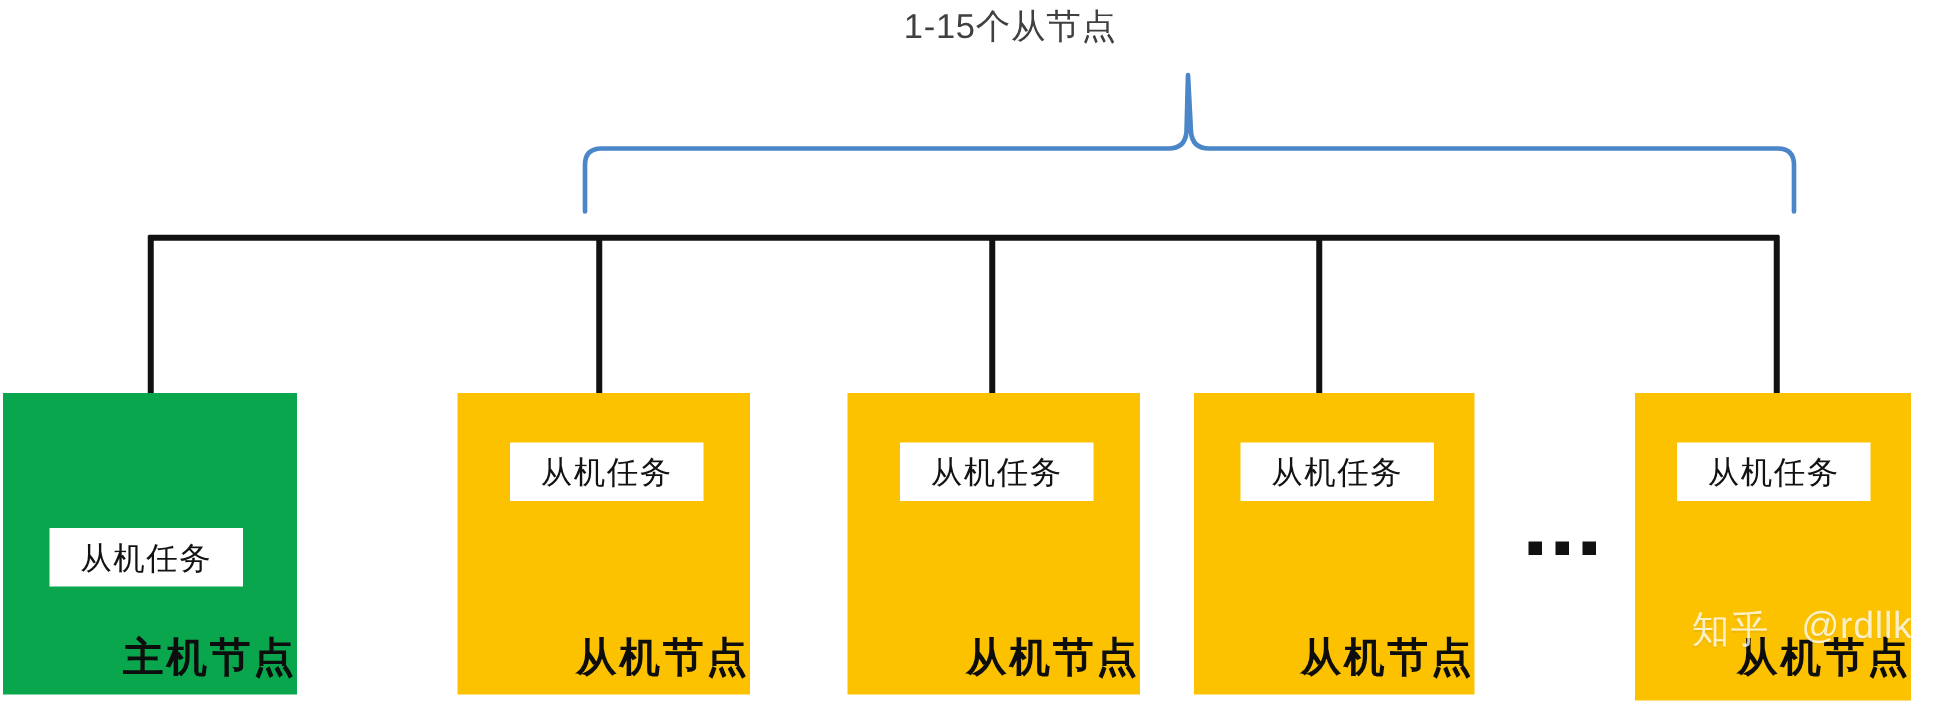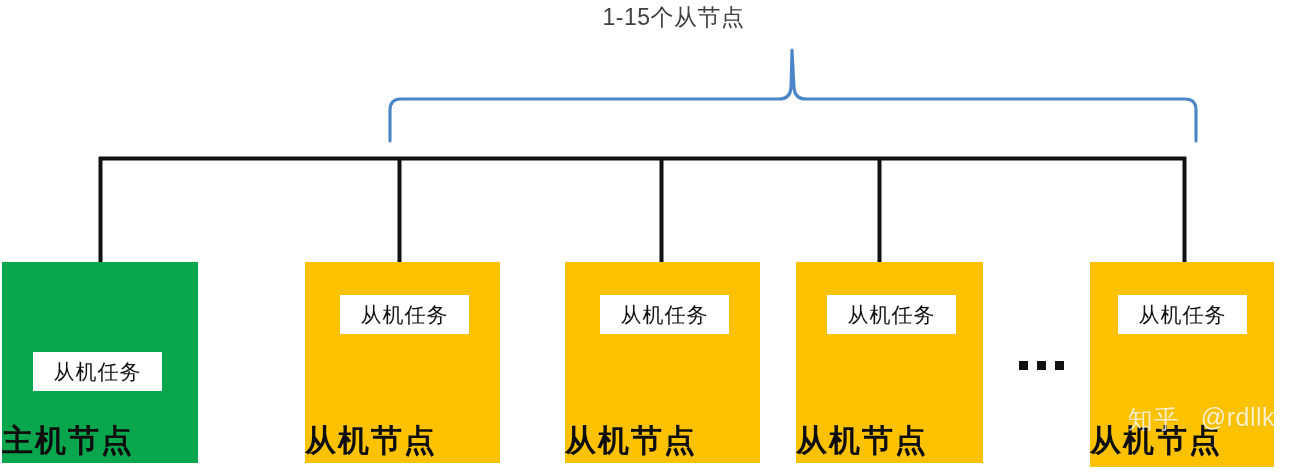--- a/index.html
+++ b/index.html
@@ -68,22 +68,22 @@
     font-size: 21px;
     color: #121212;
     letter-spacing: 1px;
     white-space: nowrap;
   }
 
   .node-label {
     position: absolute;
     left: 0;
     width: 100%;
-    text-align: left;
-    font-size: 31px;
+    text-align: right;
+    font-size: 27px;
     font-weight: bold;
     color: #0d0d0d;
     letter-spacing: 2px;
     white-space: nowrap;
   }
 
   
   .ellipsis {
     position: absolute;
     display: flex;

